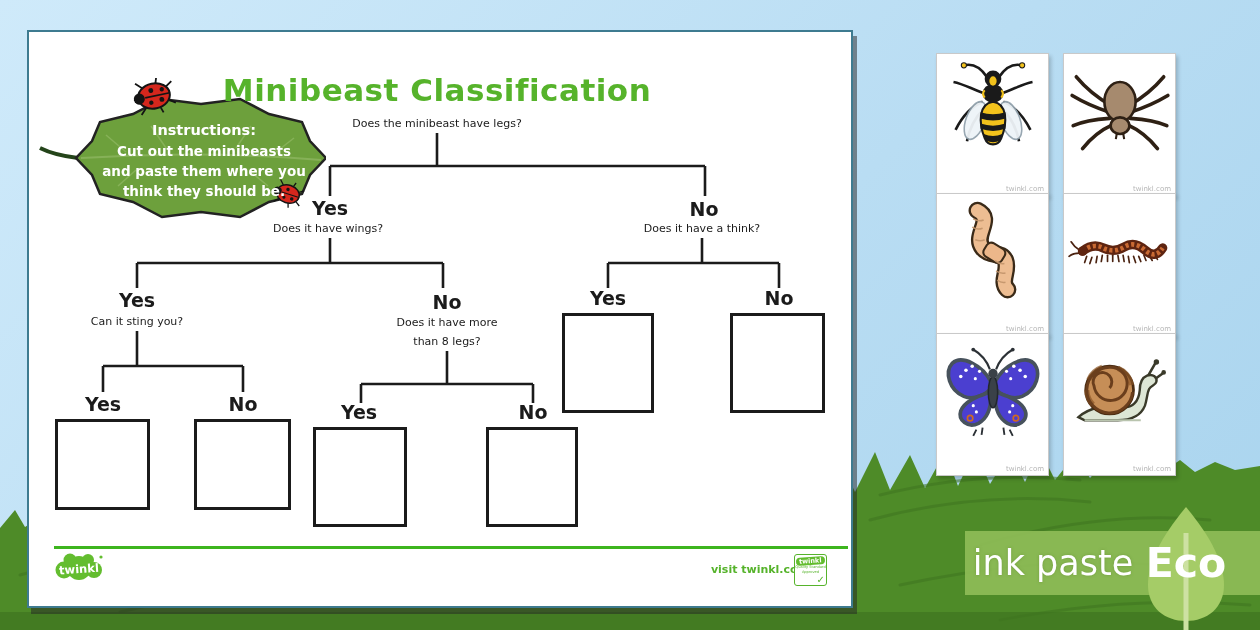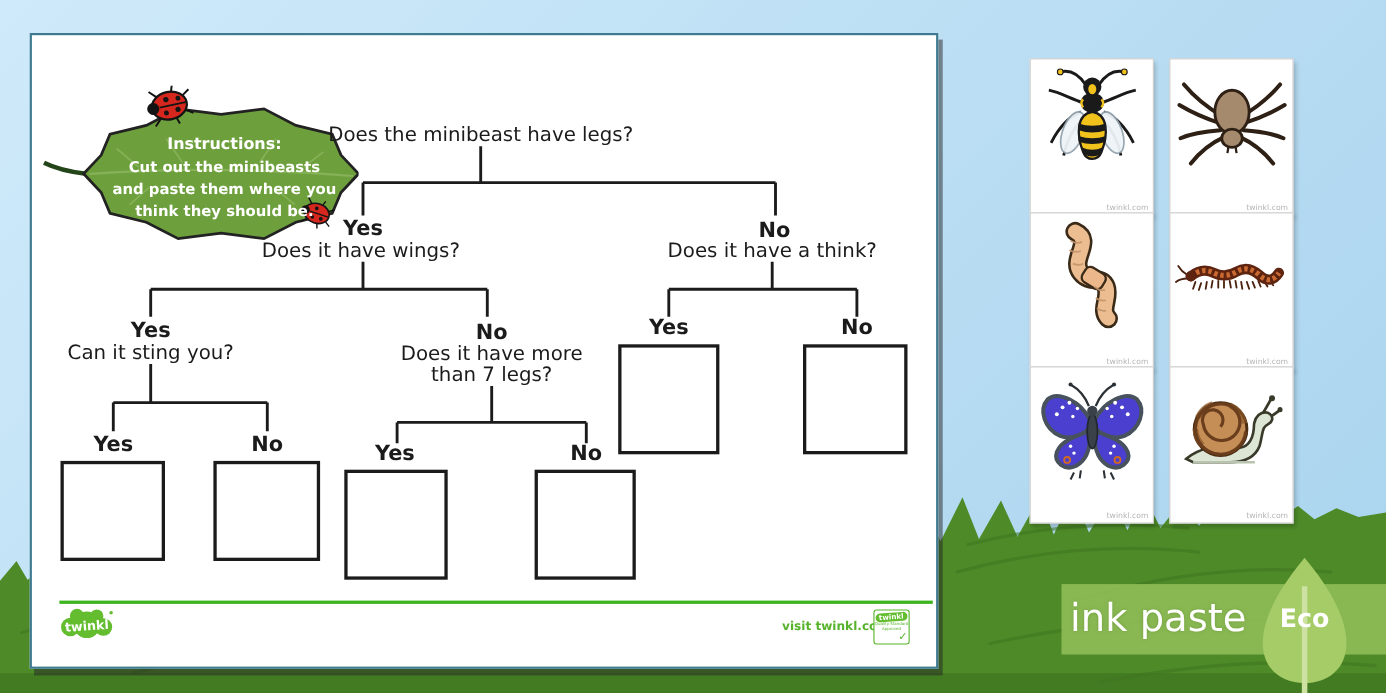--- a/index.html
+++ b/index.html
@@ -10,21 +10,21 @@
   }
   *{margin:0;padding:0;box-sizing:border-box;}
   body{font-family:"DejaVu Sans",sans-serif;}
   .canvas{position:relative;width:1260px;height:630px;overflow:hidden;
           background:linear-gradient(135deg,#cfeafa 0%,var(--sky) 55%,#a9d4ee 100%);}
   .grass-svg{position:absolute;left:0;top:0;z-index:0;}
   .page{position:absolute;left:27px;top:30px;width:826px;height:578px;background:#fff;
         border:2px solid var(--page-edge);box-shadow:4px 6px 0 rgba(35,35,35,.5);z-index:1;}
   .title{position:absolute;left:437px;top:72px;transform:translateX(-50%);z-index:2;
          font-size:31px;font-weight:bold;color:var(--accent);white-space:nowrap;letter-spacing:.5px;}
-  .lbl{position:absolute;transform:translate(-50%,-50%);z-index:2;font-size:18px;
+  .lbl{position:absolute;transform:translate(-50%,-50%);z-index:2;font-size:11px;
        color:var(--ink);white-space:nowrap;}
   .lbl.b{font-weight:bold;font-size:19px;}
   .connectors{position:absolute;left:0;top:0;z-index:2;pointer-events:none;}
   .dropbox{position:absolute;border:3px solid var(--ink);background:#fff;z-index:2;}
   .leaf-svg{position:absolute;left:36px;top:78px;z-index:2;}
   .footer-line{position:absolute;left:54px;top:546px;width:794px;height:2.5px;
                background:var(--footer-line);z-index:2;}
   .footer-logo{position:absolute;left:53px;top:552px;z-index:2;}
   .visit{position:absolute;left:760px;top:569px;transform:translate(-50%,-50%);z-index:2;
          color:var(--accent);font-weight:bold;font-size:11px;white-space:nowrap;}
@@ -39,21 +39,21 @@
   .card{position:absolute;width:113px;height:143px;background:#fff;z-index:2;
         border:1px solid var(--card-border);box-shadow:2px 3px 4px rgba(0,0,0,.2);}
   .card .art{position:absolute;left:4px;top:2px;}
   .card .wm{position:absolute;right:4px;bottom:2px;font-size:7px;color:var(--watermark);}
   .eco-banner{position:absolute;left:965px;top:531px;width:295px;height:64px;
               background:var(--banner);opacity:.95;z-index:2;}
   .eco-label{position:absolute;left:1053px;top:563px;transform:translate(-50%,-50%);z-index:4;
              color:#fff;font-size:35px;white-space:nowrap;text-shadow:0 0 3px rgba(95,135,45,.55);}
   .eco-leaf-svg{position:absolute;left:1140px;top:503px;z-index:3;}
   .eco-word{position:absolute;left:1186px;top:563px;transform:translate(-50%,-50%);z-index:4;
-            color:#fff;font-size:23px;font-weight:bold;}
+            color:#fff;font-size:41px;font-weight:bold;}
 </style>
 </head>
 <body>
 
 <div class="canvas">
 
   <svg class="grass-svg" width="1260" height="630" viewBox="0 0 1260 630">
     <path fill="var(--grass)" d="M0,528 L15,510 L25,527 L42,516 L52,529 L75,506 L88,525 L110,512
       L122,527 L150,500 L165,522 L195,505 L210,524 L245,498 L262,520 L300,496 L318,519 L360,492
       L378,516 L420,488 L440,514 L480,484 L500,512 L540,480 L560,510 L600,476 L622,508 L660,470
@@ -113,35 +113,36 @@
       <circle cx="-4" cy="6" r="2.2" fill="#141414"></circle>
     </g>
     <g fill="#fff" font-weight="bold" text-anchor="middle" font-family="DejaVu Sans,sans-serif">
       <text x="168" y="57" font-size="14.5">Instructions:</text>
       <text x="168" y="78" font-size="13.5">Cut out the minibeasts</text>
       <text x="168" y="98" font-size="13.5">and paste them where you</text>
       <text x="168" y="118" font-size="13.5">think they should be.</text>
     </g>
   </svg>
 
+  <div class="title">Minibeast Classification</div>
 
   <div class="lbl" style="left:437px;top:123px;">Does the minibeast have legs?</div>
 
   <div class="lbl b" style="left:330px;top:208px;">Yes</div>
   <div class="lbl" style="left:328px;top:228px;">Does it have wings?</div>
 
   <div class="lbl b" style="left:704px;top:209px;">No</div>
   <div class="lbl" style="left:702px;top:228px;">Does it have a think?</div>
 
   <div class="lbl b" style="left:137px;top:300px;">Yes</div>
   <div class="lbl" style="left:137px;top:321px;">Can it sting you?</div>
 
   <div class="lbl b" style="left:447px;top:302px;">No</div>
   <div class="lbl" style="left:447px;top:322px;">Does it have more</div>
-  <div class="lbl" style="left:447px;top:341px;">than 7 legs?</div>
+  <div class="lbl" style="left:447px;top:341px;">than 8 legs?</div>
 
   <div class="lbl b" style="left:103px;top:404px;">Yes</div>
   <div class="lbl b" style="left:243px;top:404px;">No</div>
 
   <div class="lbl b" style="left:359px;top:412px;">Yes</div>
   <div class="lbl b" style="left:533px;top:412px;">No</div>
 
   <div class="lbl b" style="left:608px;top:298px;">Yes</div>
   <div class="lbl b" style="left:779px;top:298px;">No</div>
 

